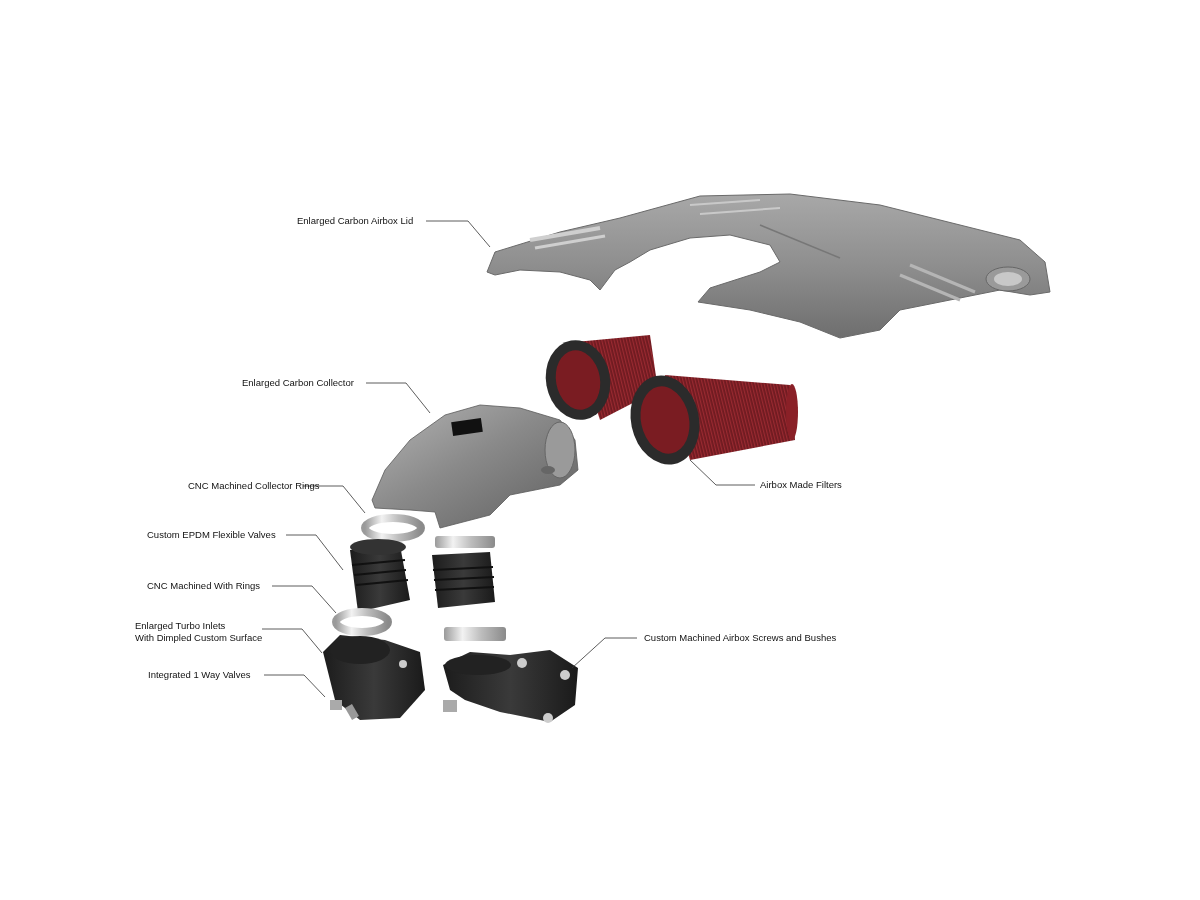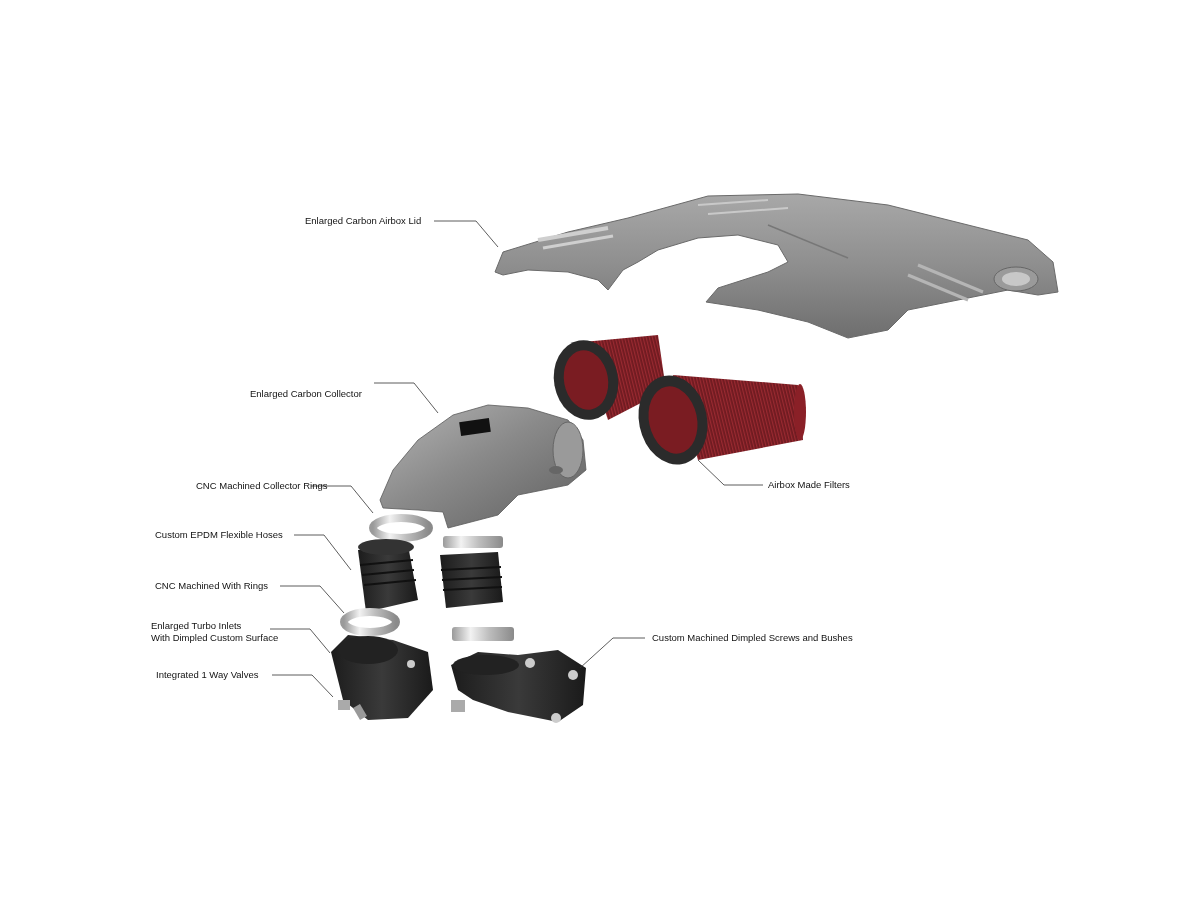--- a/index.html
+++ b/index.html
@@ -1,18 +1,18 @@
 <!DOCTYPE html>
 <html><head>
 <meta charset="utf-8">
 <style>
   html, body { margin: 0; padding: 0; background: #ffffff; }
   body { width: 1200px; height: 900px; position: relative; overflow: hidden;
          font-family: "Liberation Sans", "DejaVu Sans", sans-serif; }
-  .stage { position: absolute; left: 8px; top: 0; width: 1000px; height: 900px; }
+  .stage { position: absolute; left: 0; top: 0; width: 1000px; height: 900px; }
   svg.art { position: absolute; left: 0; top: 0; }
   .label { position: absolute; font-size: 9.5px; color: #111; white-space: nowrap; line-height: 12px; }
 </style>
 </head>
 <body>
 
 <div class="stage">
 
   <svg class="art" width="1200" height="900" viewBox="0 0 1200 900">
     <defs>
@@ -106,24 +106,24 @@
       <polyline points="286,535 316,535 343,570"></polyline>
       <polyline points="272,586 312,586 336,613"></polyline>
       <polyline points="262,629 302,629 322,653"></polyline>
       <polyline points="264,675 304,675 325,697"></polyline>
       <polyline points="755,485 716,485 690,460"></polyline>
       <polyline points="637,638 605,638 572,668"></polyline>
     </g>
   </svg>
 
   <div class="label" style="left:297px;top:215px;">Enlarged Carbon Airbox Lid</div>
-  <div class="label" style="left:242px;top:377px;margin-top:11px;">Enlarged Carbon Collector</div>
+  <div class="label" style="left:242px;top:377px;">Enlarged Carbon Collector</div>
   <div class="label" style="left:162px;top:480px;margin-left:26px;">CNC Machined Collector Rings</div>
-  <div class="label" style="left:147px;top:529px;">Custom EPDM Flexible Hoses</div>
+  <div class="label" style="left:147px;top:529px;">Custom EPDM Flexible Valves</div>
   <div class="label" style="left:147px;top:580px;">CNC Machined With Rings</div>
-  <div class="label" style="left:135px;top:620px;margin-left:8px;">
+  <div class="label" style="left:135px;top:620px;">
     <div>Enlarged Turbo Inlets</div>
     <div>With Dimpled Custom Surface</div>
   </div>
   <div class="label" style="left:148px;top:669px;">Integrated 1 Way Valves</div>
   <div class="label" style="left:760px;top:479px;">Airbox Made Filters</div>
-  <div class="label" style="left:644px;top:632px;">Custom Machined Dimpled Screws and Bushes</div>
+  <div class="label" style="left:644px;top:632px;">Custom Machined Airbox Screws and Bushes</div>
 </div>
 
 </body></html>

